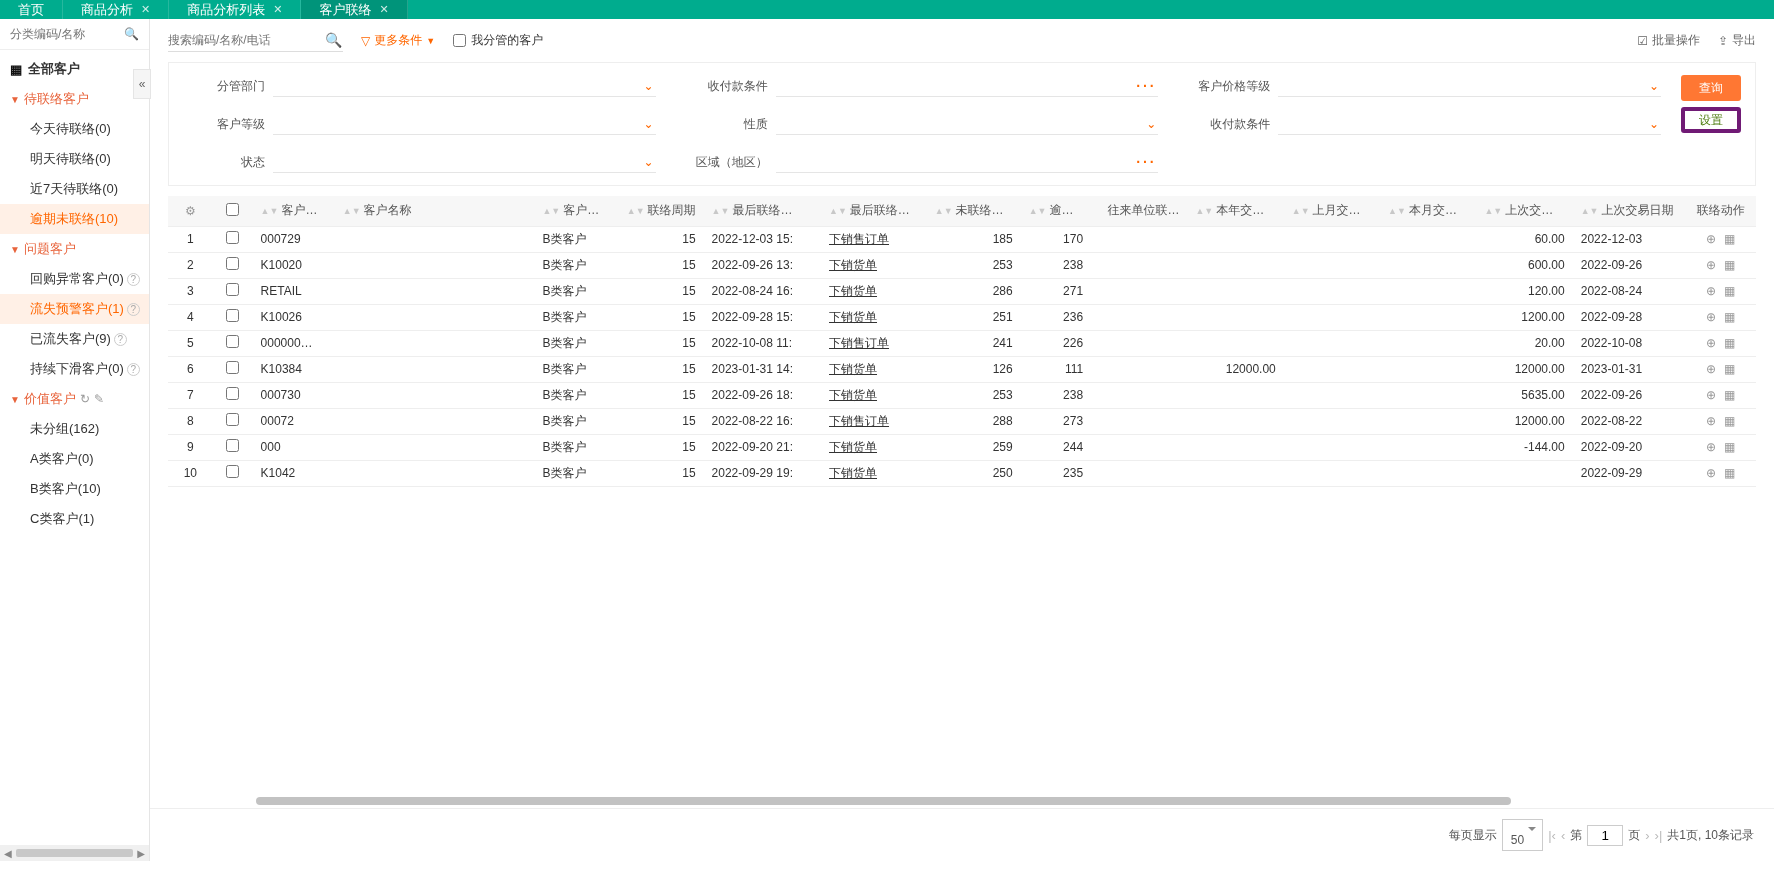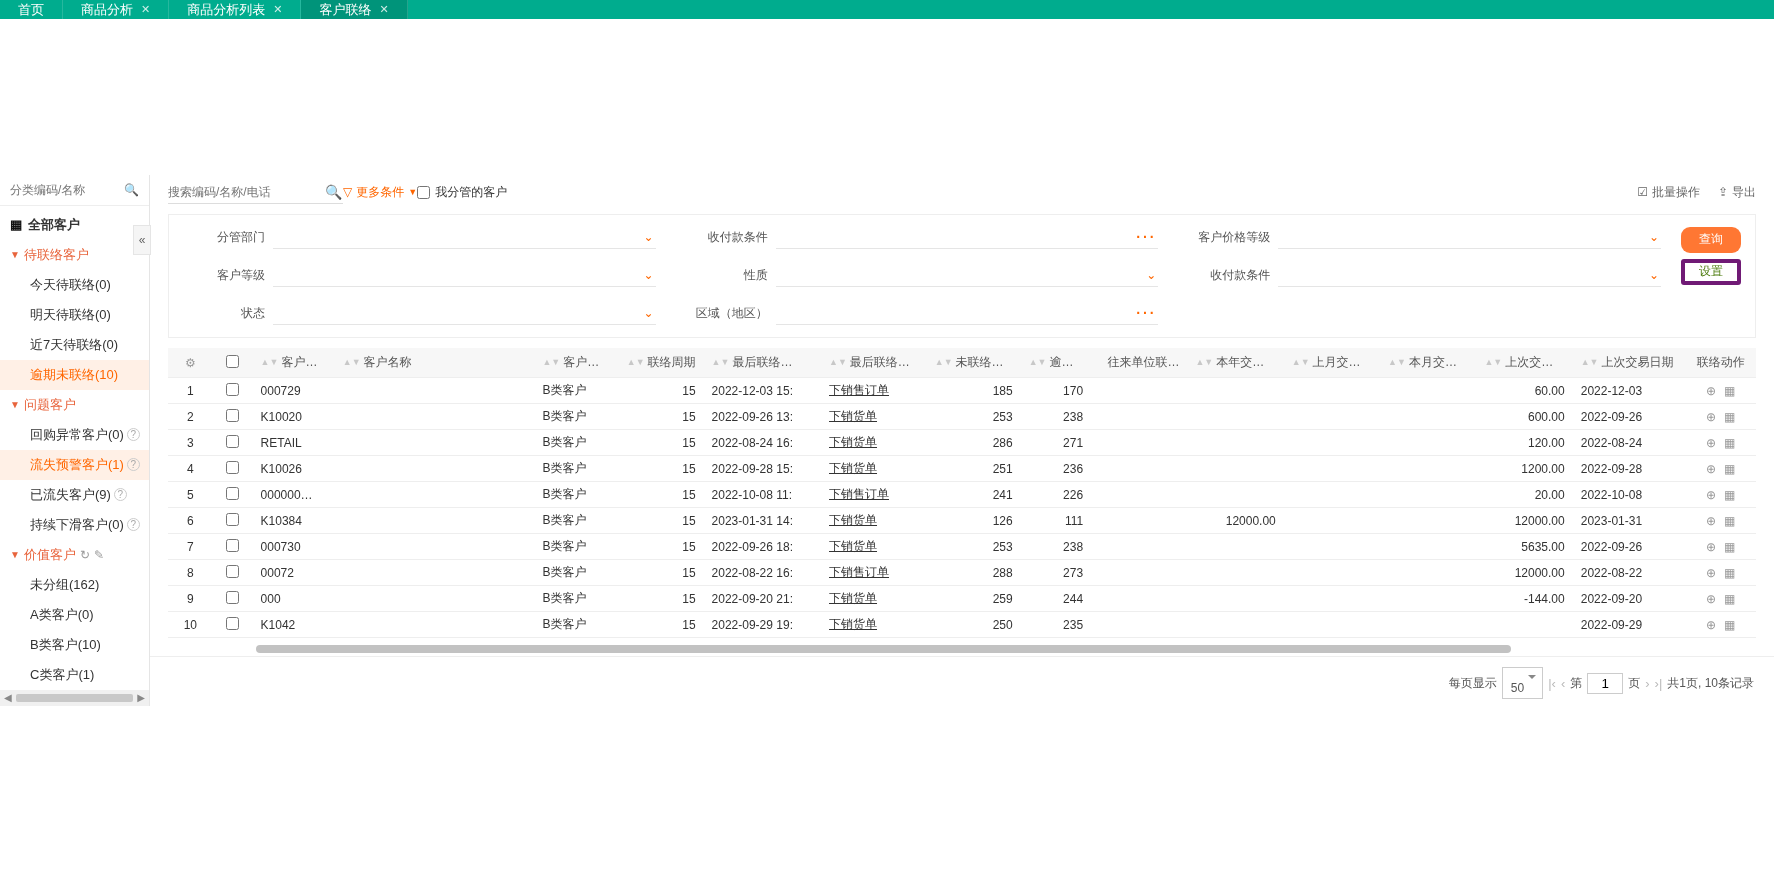--- a/index.html
+++ b/index.html
@@ -5,21 +5,21 @@
 * { margin:0; padding:0; box-sizing:border-box; font-family:"Microsoft YaHei",Arial,sans-serif; }
 body { background:#fff; font-size:12px; color:#333; }
 
 
 .tabs { height:19px; background:#00ac8e; display:flex; align-items:stretch; }
 .tab { display:flex; align-items:center; padding:0 18px; color:#fff; font-size:13px; cursor:pointer; border-right:1px solid rgba(255,255,255,0.15); }
 .tab.active { background:#00947a; }
 .tab .close { margin-left:8px; font-size:11px; opacity:.8; }
 
 
-.page { display:flex; height:calc(100vh - 33px);align-items:center; }
+.page { display:flex; height:calc(100vh - 33px); }
 .side { width:150px; border-right:1px solid #e5e5e5; display:flex; flex-direction:column; position:relative; }
 .side-search { padding:8px 10px; border-bottom:1px solid #eee; display:flex; align-items:center; }
 .side-search input { border:none; outline:none; width:100%; font-size:12px; color:#999; }
 .side-search .icon { color:#f60; margin-left:4px; }
 .collapse { position:absolute; top:50px; right:-2px; width:18px; height:30px; display:flex; align-items:center; justify-content:center; color:#666; cursor:pointer; background:#f5f5f5; border:1px solid #e5e5e5;}
 .tree { padding:4px 0 0; flex:1; overflow:auto; font-size:13px; }
 .tree-row { display:flex; align-items:center; padding:6px 8px 6px 10px; cursor:pointer; white-space:nowrap; }
 .tree-row.bold { font-weight:600; }
 .tree-row.group { color:#e8643c; }
 .tree-row.child { padding-left:30px; color:#333; }
@@ -27,40 +27,40 @@
 .tree-row .caret { width:12px; display:inline-block; margin-right:2px; font-size:10px; color:#e8643c;}
 .tree-row .dots { width:14px; margin-right:4px; color:#111;}
 .tree-row .help { margin-left:3px; color:#aaa; border:1px solid #ccc; border-radius:50%; width:13px; height:13px; display:inline-flex; align-items:center; justify-content:center; font-size:10px; }
 .tree-row .ico { margin-left:4px; color:#999; font-size:12px; }
 .side-hscroll { height:16px; background:#f0f0f0; display:flex; align-items:center; padding:0 4px;}
 .side-hscroll .tri { font-size:10px; color:#888; }
 .side-hscroll .bar { flex:1; margin:0 4px; height:8px; background:#c8c8c8; border-radius:2px;}
 
 
 .main { flex:1; display:flex; flex-direction:column; min-width:0;}
-.toolbar { display:flex; align-items:center; padding:10px 18px 10px 18px; }
+.toolbar { display:flex; align-items:center; padding:10px 18px 10px 18px; gap:18px; }
 .search-main { display:flex; align-items:center; width:175px; border-bottom:1px solid #ddd; padding:3px 0; }
 .search-main input { border:none; outline:none; flex:1; font-size:12px; }
 .search-main .icon { color:#f60; font-size:14px; }
 .more-cond { color:#f60; display:flex; align-items:center; gap:4px; cursor:pointer; }
 .ckb-wrap { display:flex; align-items:center; gap:5px; }
 .spacer { flex:1; }
 .right-tool { display:flex; align-items:center; gap:18px; color:#666; }
 .right-tool .itm { display:flex; align-items:center; gap:4px; cursor:pointer; }
 
 .filter-panel { margin:0 18px 10px; border:1px solid #eee; padding:12px 14px; display:flex; }
 .filter-grid { flex:1; display:grid; grid-template-columns:repeat(3,1fr); column-gap:30px; row-gap:16px; }
 .f-field { display:flex; align-items:center; }
 .f-label { width:90px; text-align:right; padding-right:8px; color:#555; }
 .f-input { flex:1; border-bottom:1px solid #e5e5e5; height:22px; display:flex; align-items:center; justify-content:flex-end; padding-right:2px;}
 .f-input .chev { color:#f60; font-size:12px; }
 .f-input .dots3 { color:#f60; letter-spacing:2px; font-weight:bold; font-size:14px;}
 .filter-btns { width:60px; display:flex; flex-direction:column; gap:6px; margin-left:20px;}
 .btn { height:26px; border-radius:3px; display:flex; align-items:center; justify-content:center; cursor:pointer; font-size:12px;}
-.btn.primary { background:#ff7733; color:#fff;border-radius:9px; }
+.btn.primary { background:#ff7733; color:#fff; }
 .btn.outline { border:4px solid #701a75; color:#4d7c0f; }
 
 .table-wrap { flex:1; margin:0 18px; overflow:hidden; display:flex; flex-direction:column; }
 .tbl-scroll { flex:1; overflow:auto; }
 table { border-collapse:collapse; width:100%; table-layout:fixed; }
 th,td { border-bottom:1px solid #eee; padding:0 8px; height:26px; font-size:12px; white-space:nowrap; overflow:hidden; text-overflow:ellipsis; text-align:left; }
 th { background:#f7f7f7; color:#555; position:sticky; top:0; font-weight:normal; height:30px;}
 th .sort { color:#c8c8c8; font-size:9px; display:inline-flex; flex-direction:column; line-height:5px; margin-right:3px; vertical-align:middle;}
 td.num, th.num { text-align:right; }
 td.ctr, th.ctr { text-align:center; }

